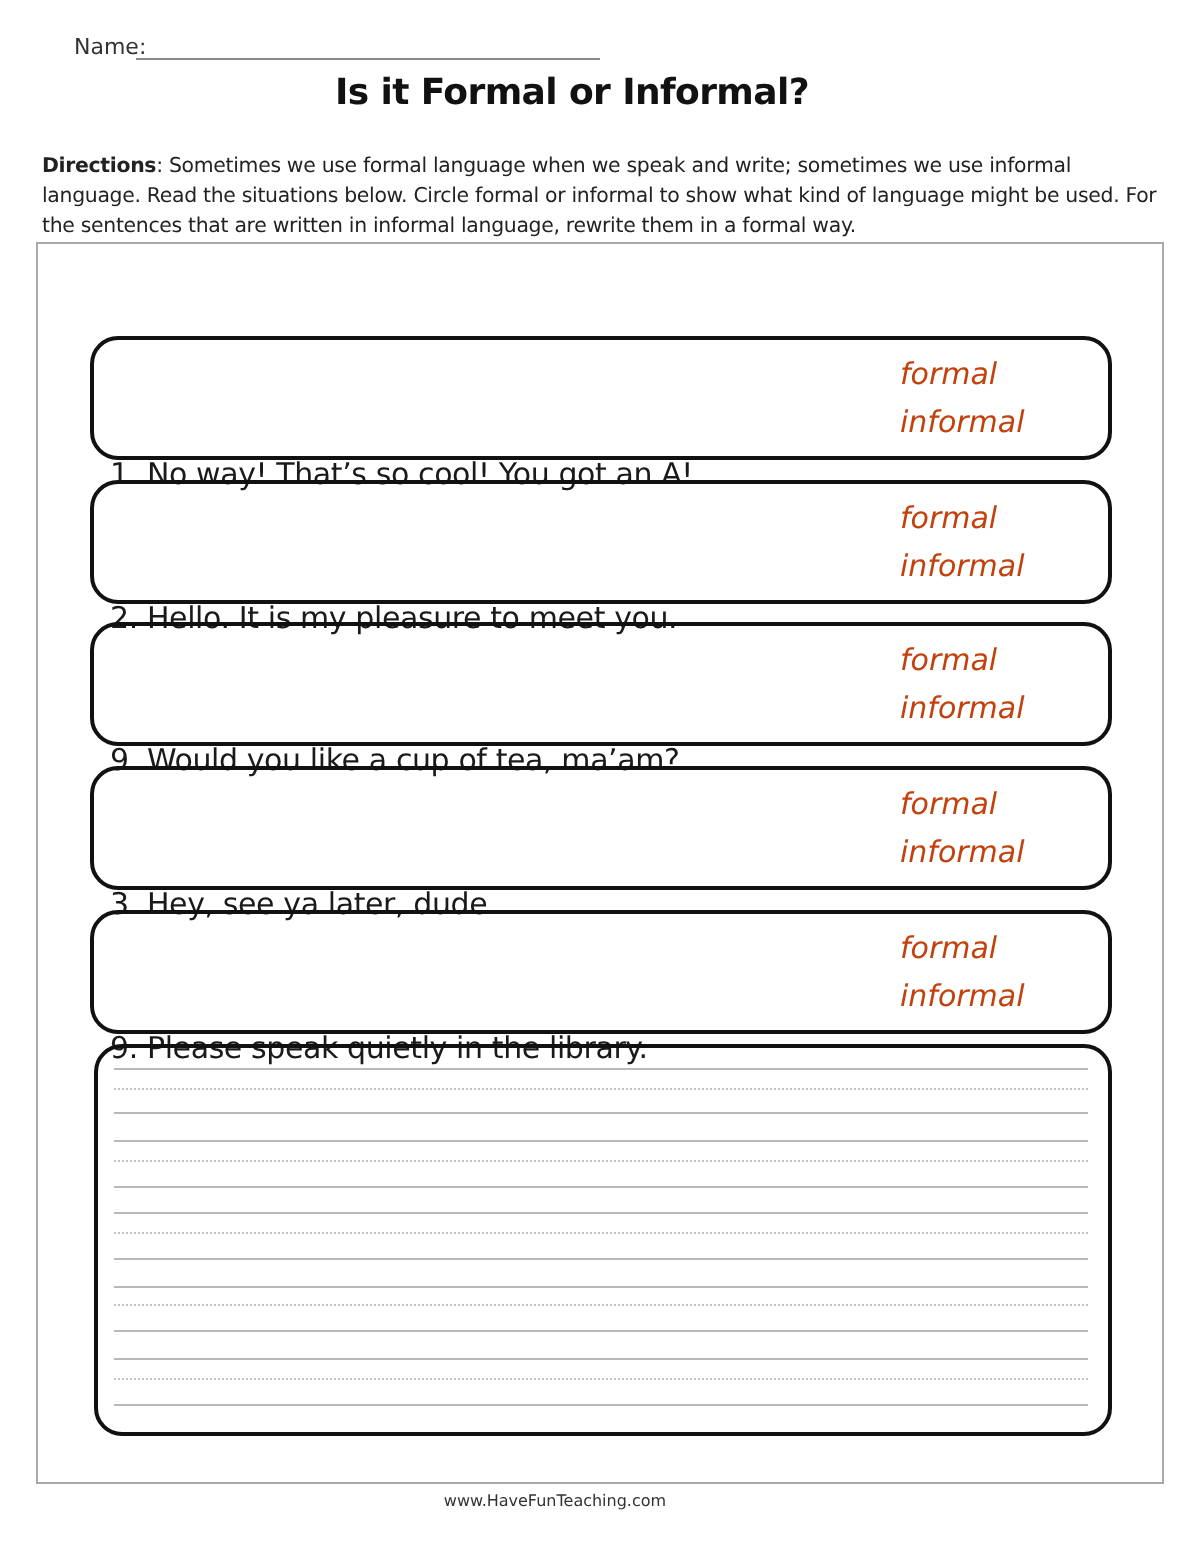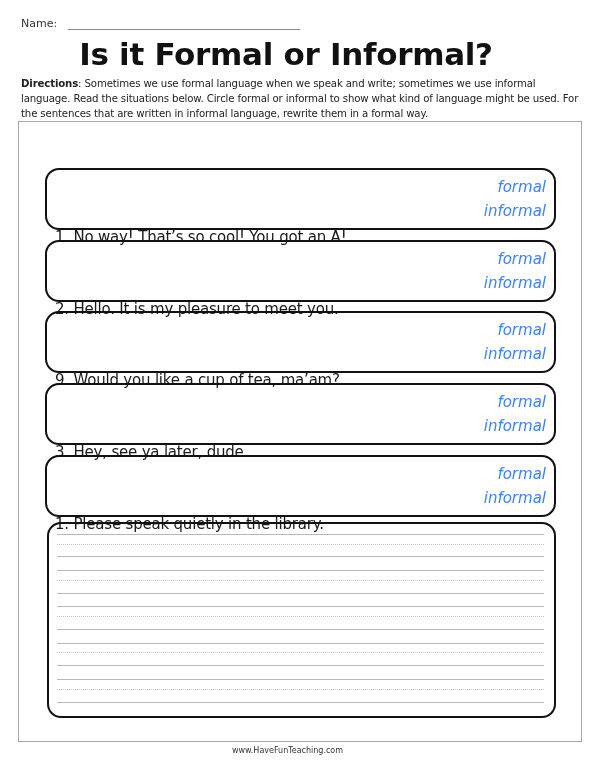--- a/index.html
+++ b/index.html
@@ -2,26 +2,26 @@
 <html><head>
 <meta charset="utf-8">
 <style>
   html, body { margin: 0; padding: 0; background: #ffffff; }
   body {
     width: 600px; height: 776px; position: relative; overflow: hidden;
     font-family: "DejaVu Sans", "Liberation Sans", sans-serif;
     color: #1a1a1a;
   }
   .name-row { position: absolute; left: 21px; top: 17px; height: 16px; }
-  .name-label { position: absolute; left: 0; top: 0; font-size: 11px; color: #333; white-space: nowrap; }
+  .name-label { position: absolute; left: 16px; top: 0; font-size: 11px; color: #333; white-space: nowrap; }
   .name-line { position: absolute; left: 47px; top: 12px; width: 232px; height: 0; border-top: 1px solid #888; }
 
   .title {
     position: absolute; left: 0; top: 36px; width: 572px; text-align: center;
-    font-family: "DejaVu Sans", sans-serif; font-weight: bold; font-size: 31px; color: #111;
+    font-family: "DejaVu Sans", sans-serif; font-weight: bold; font-size: 18px; color: #111;
     letter-spacing: -0.3px;
   }
 
   .directions {
     position: absolute; left: 21px; top: 76px; width: 565px;
     font-size: 10.2px; line-height: 15px; color: #222; letter-spacing: -0.15px;
   }
   .directions b { font-weight: bold; margin-top: 24px; }
 
   .frame {
@@ -32,35 +32,35 @@
   .item {
     position: absolute; left: 45px; width: 511px; height: 62px;
     border: 2.5px solid #111; border-radius: 14px; box-sizing: border-box;
   }
   .item-text {
     position: absolute; left: 8px; top: 17px; font-size: 15px; color: #1a1a1a; white-space: nowrap;
     letter-spacing: -0.2px;
     margin-top: 41px;
   }
   .choices {
-    position: absolute; right: 8px; top: 5px; width: 80px; text-align: right;
-    font-style: italic; font-size: 15px; line-height: 24px; color: #3b82f6;
+    position: absolute; right: 24px; top: 5px; width: 80px; text-align: left;
+    font-style: italic; font-size: 15px; line-height: 24px; color: #c2410c;
   }
   .choice { display: block; cursor: pointer; }
 
   .writing-box {
     position: absolute; left: 47px; top: 522px; width: 509px; height: 196px;
     border: 2.5px solid #111; border-radius: 14px; box-sizing: border-box;
   }
   .wline { position: absolute; left: 8px; right: 10px; height: 0; }
   .wline.solid { border-top: 1px solid #b8b8b8; }
   .wline.dotted { border-top: 1px dotted #c4c4c4; }
 
   .footer {
-    position: absolute; left: 16px; top: 746px; width: 543px; text-align: center;
+    position: absolute; left: 6px; top: 746px; width: 543px; text-align: center;
     font-size: 8px; color: #333;
   }
 </style>
 </head>
 <body>
 
 <div class="name-row">
   <span class="name-label">Name:</span>
   <span class="name-line"></span>
 </div>
@@ -97,21 +97,21 @@
 
 <div class="item" style="top:383px;">
   <span class="item-text">3. Hey, see ya later, dude.</span>
   <div class="choices">
     <span class="choice">formal</span>
     <span class="choice">informal</span>
   </div>
 </div>
 
 <div class="item" style="top:455px;">
-  <span class="item-text">1. Please speak quietly in the library.</span>
+  <span class="item-text">9. Please speak quietly in the library.</span>
   <div class="choices">
     <span class="choice">formal</span>
     <span class="choice">informal</span>
   </div>
 </div>
 
 <div class="writing-box">
   <div class="wline solid" style="top:10px;"></div>
   <div class="wline dotted" style="top:20px;"></div>
   <div class="wline solid" style="top:32px;"></div>

